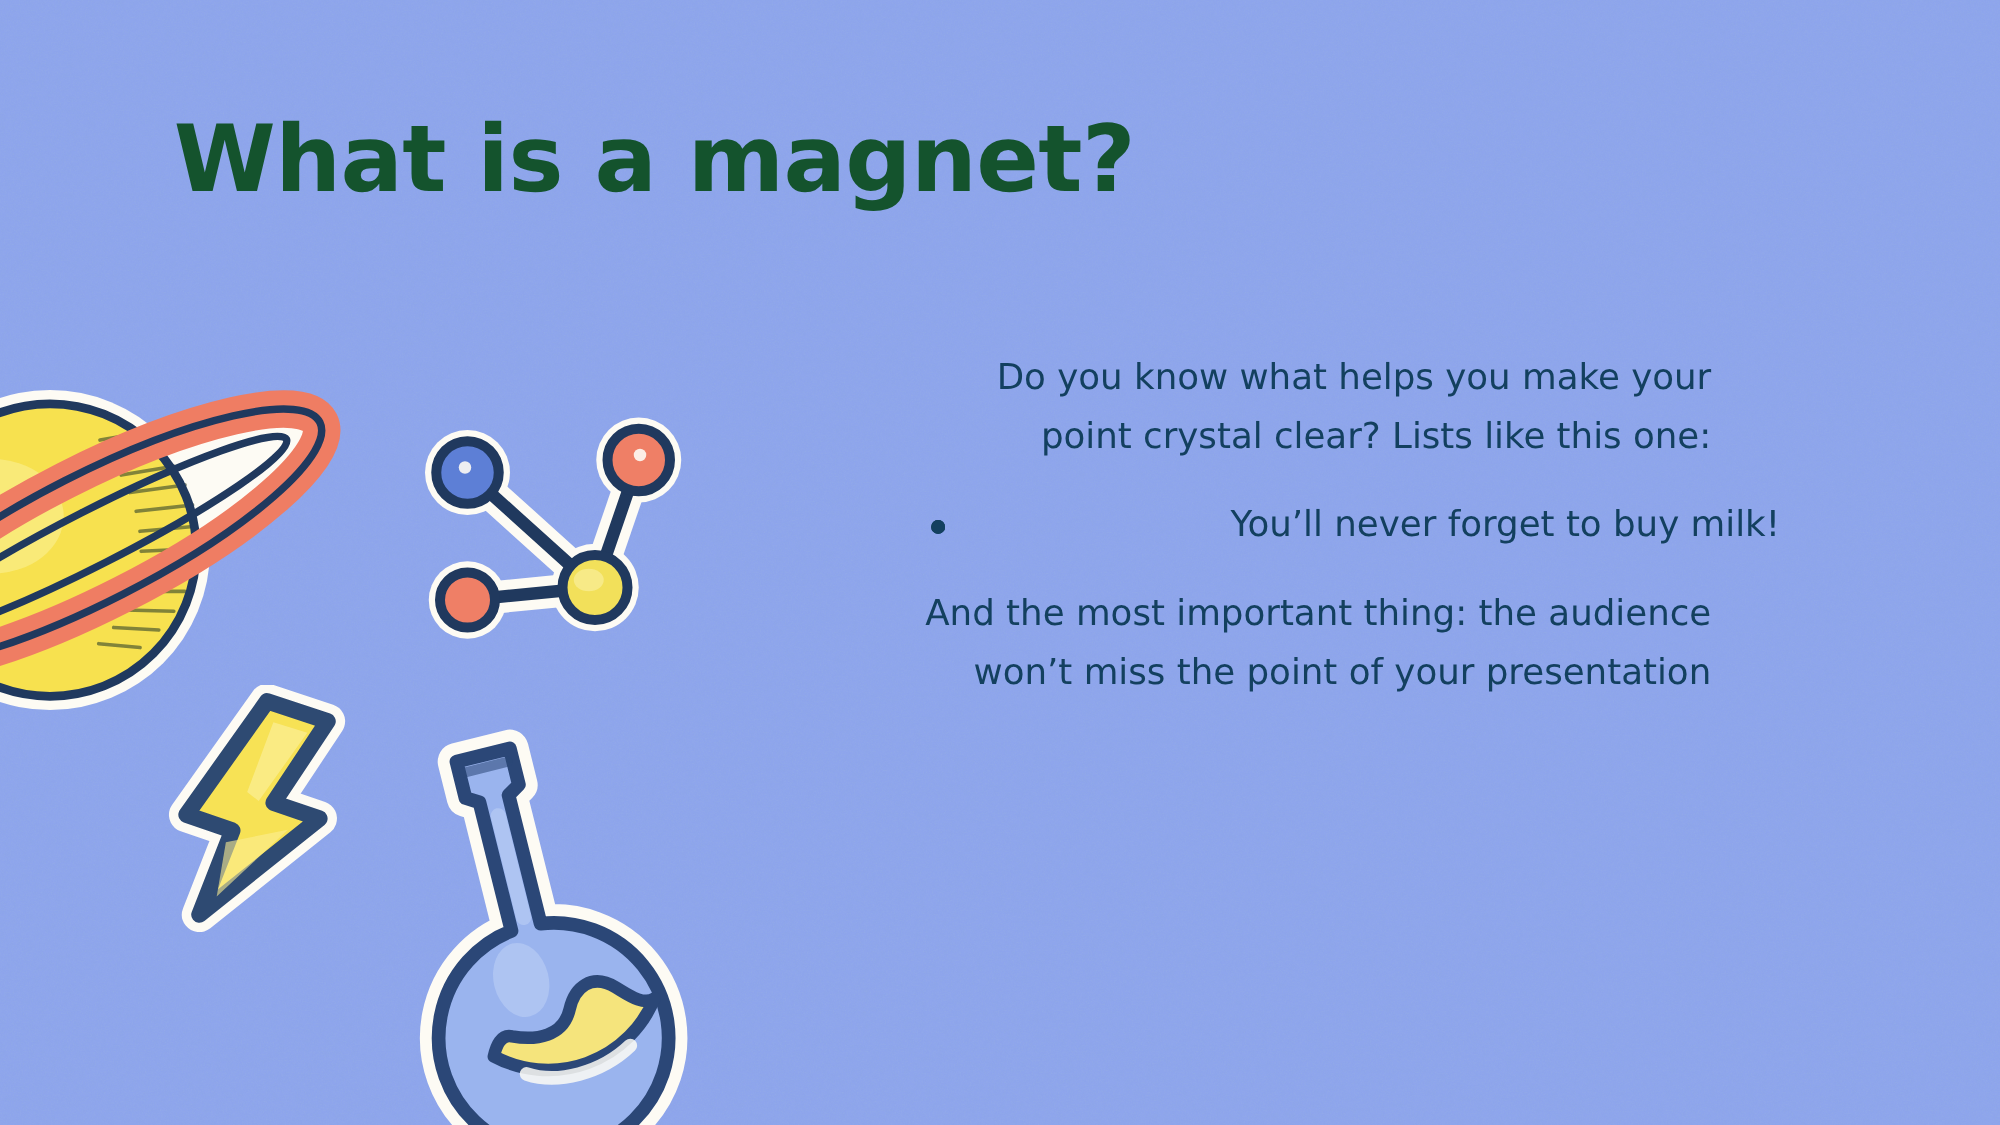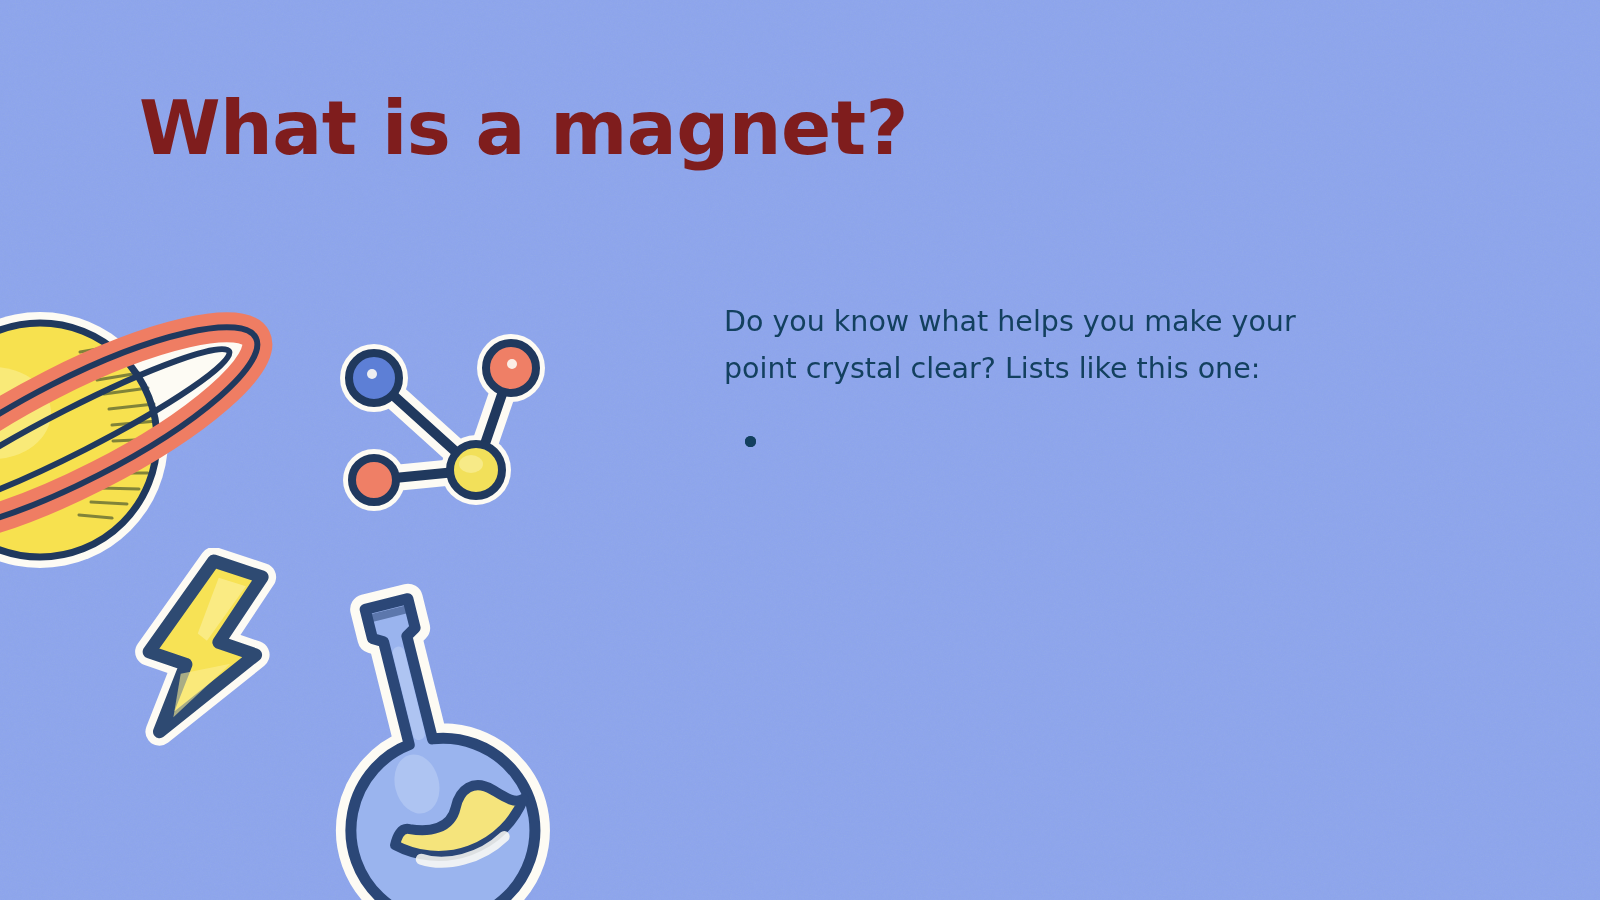--- a/index.html
+++ b/index.html
@@ -29,27 +29,28 @@
     font-size:74px;
     line-height:84px;
     letter-spacing:-0.5px;
     color:#0d3a5c;
     white-space:nowrap;
     -webkit-font-smoothing:antialiased;
   }
   
   #textcol {
     position:absolute;
-    left:724px; top:298px;
+    left:724px; top:278px;
     width:700px;
     color:#13405f;
     font-family:"DejaVu Sans", sans-serif;
     font-size:28.5px;
     line-height:47px;
     font-weight:400;
+    text-align:right;
   }
   #textcol .para { width:645px; }
   #textcol .para.lead { margin-bottom:24px; }
   #textcol ul {
     list-style:none;
     margin:0 0 24px 0;
     padding:0;
   }
   #textcol ul li {
     position:relative;
@@ -84,21 +85,21 @@
         <feColorMatrix in="n2" type="matrix" values="0 0 0 0 0.26
                   0 0 0 0 0.38
                   0 0 0 0 0.76
                   0 0 0 -1.1 0.62"></feColorMatrix>
       </filter>
     </defs>
     <rect width="1600" height="900" filter="url(#spk)"></rect>
     <rect width="1600" height="900" filter="url(#spk2)" opacity="0.55"></rect>
   </svg>
 
-  <div id="title" style="color: #7f1d1d;">What is a magnet?</div>
+  <div id="title" style="color: #14532d;">What is a magnet?</div>
 
   <svg class="ill" style="left:-120px; top:280px;" width="430" height="300" viewBox="0 0 430 300">
     <g>
 
       <circle cx="160" cy="160" r="128" fill="#fdfbf4"></circle>
 
       <g transform="rotate(-27 195 150)">
         <ellipse cx="195" cy="150" rx="212" ry="60" fill="#fdfbf4"></ellipse>
       </g>
 
@@ -211,17 +212,22 @@
   <div id="textcol" style="color: rgb(19, 64, 95);">
     <p class="para lead">Do you know what helps you make your point crystal clear? Lists like this one:</p>
 
     <ul>
       <li>
         <span class="dot" style="background: rgb(19, 64, 95);"></span>
       </li>
       <li>
         <span class="dot" style="background: rgb(19, 64, 95);"></span>
       </li>
+      <li>
+        <span class="dot" style="background: rgb(19, 64, 95);"></span>
+        <span>You’ll never forget to buy milk!</span>
+      </li>
     </ul>
 
+    <p class="para">And the most important thing: the audience won’t miss the point of your presentation</p>
   </div>
 
 </div>
 
 </body></html>

